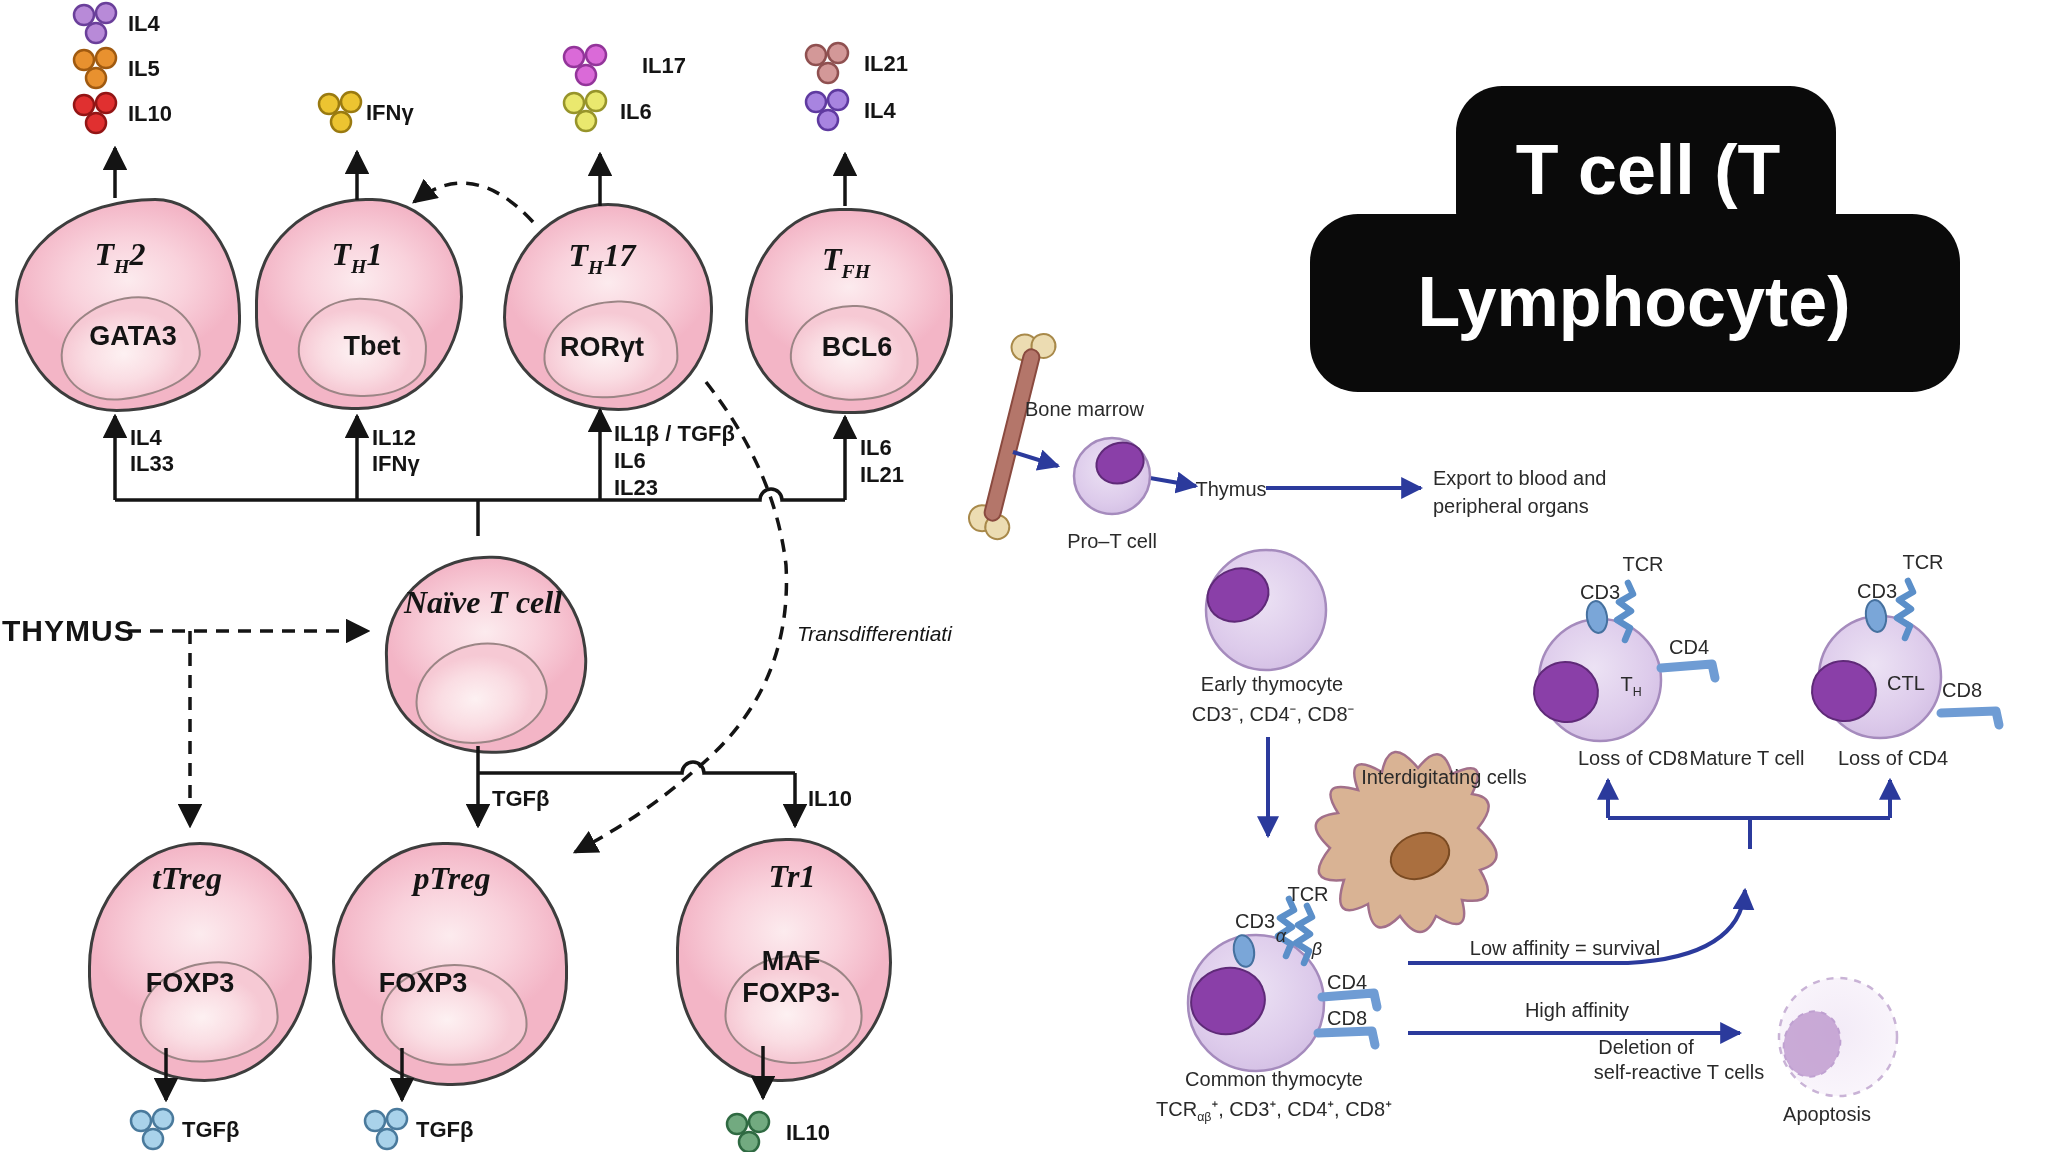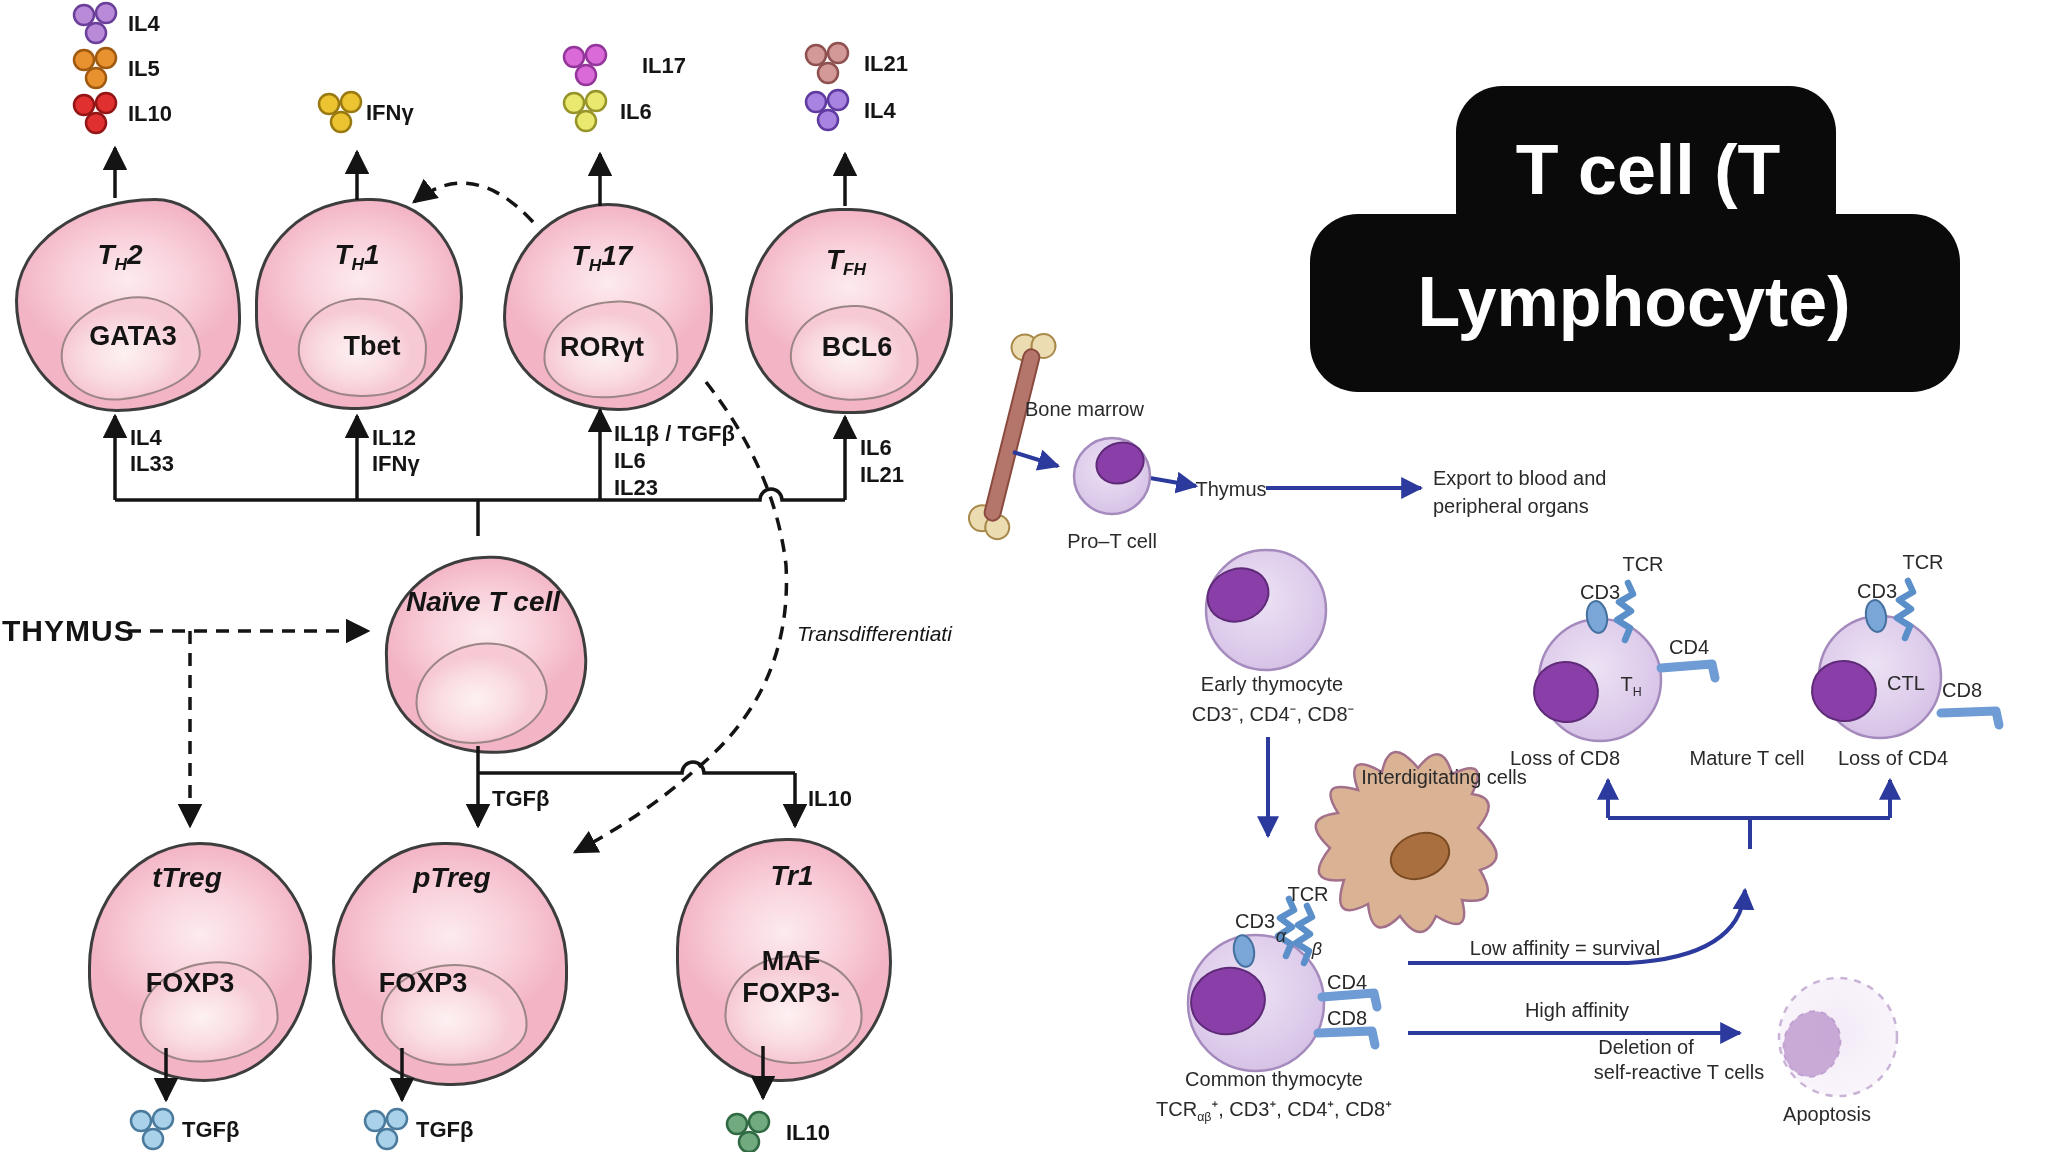--- a/index.html
+++ b/index.html
@@ -9,21 +9,21 @@
   
   .cellp{position:absolute;z-index:2;border:3px solid #3d3d3d;
          background:radial-gradient(closest-side at 50% 38%, #fcebee 0%, #f9d2dc 52%, #f3b5c6 100%);}
   .nucp{position:absolute;border:2px solid #9b8585;
         background:radial-gradient(closest-side at 45% 55%, #fdf1f2 0%, #fadde3 60%, #f6c9d4 100%);}
   
   .t{position:absolute;z-index:9;white-space:nowrap;color:#141414;}
   .ctr{transform:translate(-50%,-50%);}
   .lft{transform:translate(0,-50%);}
   .lb{font-weight:bold;font-size:22px;}
-  .name{font-weight:bold;font-style:italic;font-size:28px;}
+  .name{font-weight:bold;font-style:italic;font-size:32px;font-family:Liberation Serif, serif;}
   .fact{font-weight:bold;font-size:27px;}
   .big{font-weight:bold;font-size:30px;letter-spacing:1px;}
   .it{font-style:italic;font-size:21px;}
   .rt{font-size:20px;color:#2a2a2a;}
   sub{font-size:0.62em;}
   
   .ttab,.tmain{position:absolute;background:#0a0a0a;z-index:7;}
   .ttab{left:1456px;top:86px;width:380px;height:172px;border-radius:46px;}
   .tmain{left:1310px;top:214px;width:650px;height:178px;border-radius:48px;}
   .ttl{position:absolute;z-index:8;color:#ffffff;font-weight:bold;font-size:70px;white-space:nowrap;
@@ -288,21 +288,21 @@
   <div class="t rt ctr" style="left:1347px;top:1018px;">CD8</div>
   <div class="t rt ctr" style="left:1274px;top:1079px;">Common thymocyte</div>
   <div class="t rt ctr" style="left:1274px;top:1109px;"><span>TCR</span><sub>αβ</sub><span>⁺, CD3⁺, CD4⁺, CD8⁺</span></div>
 
   <div class="t rt ctr" style="left:1565px;top:948px;">Low affinity = survival</div>
   <div class="t rt ctr" style="left:1577px;top:1010px;text-align:center;">High affinity</div>
   <div class="t rt ctr" style="left:1646px;top:1047px;">Deletion of</div>
   <div class="t rt ctr" style="left:1679px;top:1072px;">self-reactive T cells</div>
   <div class="t rt ctr" style="left:1827px;top:1114px;">Apoptosis</div>
 
-  <div class="t rt ctr" style="left:1565px;top:758px;">Loss of CD8</div>
+  <div class="t rt ctr" style="left:1633px;top:758px;">Loss of CD8</div>
   <div class="t rt ctr" style="left:1747px;top:758px;">Mature T cell</div>
   <div class="t rt ctr" style="left:1893px;top:758px;">Loss of CD4</div>
 
   <div class="t rt ctr" style="left:1643px;top:564px;">TCR</div>
   <div class="t rt ctr" style="left:1600px;top:592px;">CD3</div>
   <div class="t rt ctr" style="left:1689px;top:647px;">CD4</div>
   <div class="t rt ctr" style="left:1631px;top:686px;"><span>T</span><sub>H</sub></div>
 
   <div class="t rt ctr" style="left:1923px;top:562px;">TCR</div>
   <div class="t rt ctr" style="left:1877px;top:591px;">CD3</div>

